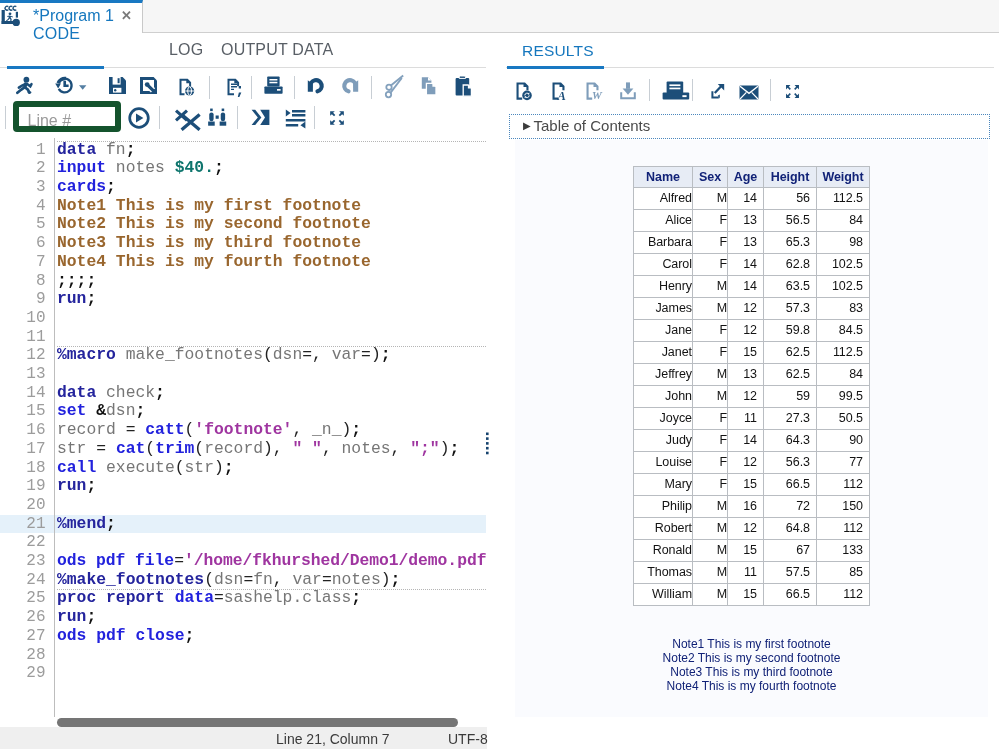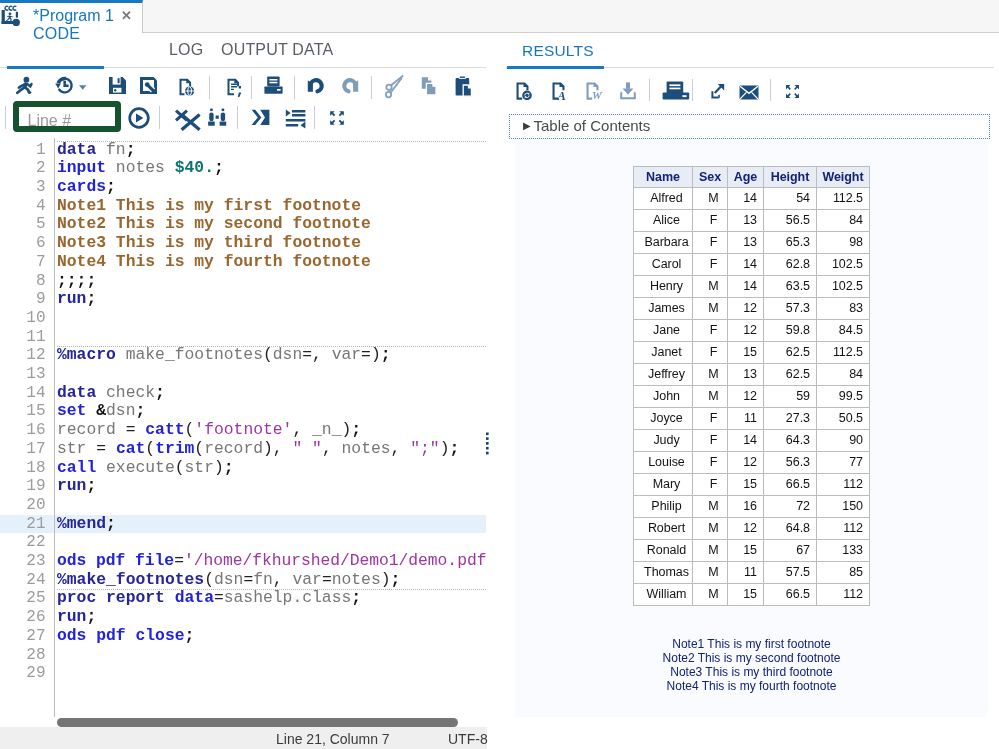--- a/index.html
+++ b/index.html
@@ -23,35 +23,35 @@
   #gutter{left:0;top:140.6px;width:45.5px;text-align:right;color:#9c9c9c;
      font-family:"Liberation Mono",monospace;font-size:16px;line-height:18.7px;white-space:pre;}
   #gline{left:54px;top:138px;width:1px;height:579px;background:#bdbdbd;}
   #code{left:57px;top:140.6px;width:429px;height:577px;overflow:hidden;
      font-family:"Liberation Mono",monospace;font-size:16.35px;line-height:18.7px;white-space:pre;color:#333;}
   .k{color:#24249d;font-weight:bold;}
   .s{color:#2222dd;font-weight:bold;}
   .g{color:#767676;}
   .p{color:#111;font-weight:bold;}
   .o{color:#222;}
-  .str{color:#9f35a0;font-weight:normal;}
+  .str{color:#9f35a0;font-weight:bold;}
   .d{color:#99662e;font-weight:bold;}
   .t{color:#0e756d;font-weight:bold;}
   .dotsep{border-top:1px dotted #b5b5b5;height:0;left:57px;width:429px;}
   #hl21{left:0;top:514.6px;width:486px;height:18.7px;background:#e5f1fa;}
   #hscroll{left:57px;top:717.5px;width:401px;height:9px;background:#757575;border-radius:5px;}
   #statusbar{left:0;top:727px;width:487px;height:30px;background:#efefef;color:#3a3a3a;font-size:14px;}
   
   #tocbox{left:509px;top:113.5px;width:481px;height:25px;border:1px dotted #4b87bd;box-sizing:border-box;}
   #resultsbody{left:515px;top:140px;width:473px;height:577px;background:#fafbfe;}
   table.rt{border-collapse:collapse;table-layout:fixed;font-size:12.5px;letter-spacing:-0.05px;}
   table.rt td,table.rt th{border:1px solid #b9bdc2;padding:0;}
   table.rt th{background:#e7ecf5;color:#112277;height:20px;font-size:12.5px;letter-spacing:-0.05px;}
   table.rt td{background:#fff;color:#131313;height:21px;}
-  table.rt td.l{padding-left:7px;text-align:center;}
+  table.rt td.l{padding-left:7px;text-align:right;}
   table.rt td.r{padding-right:6px;text-align:right;}
   #footnotes{left:515px;top:637px;width:473px;text-align:center;color:#112277;
      font-size:12px;line-height:14px;}
 </style>
 </head>
 <body>
 
 <div class="abs" id="tabstrip"></div>
 <div class="abs" id="tab1"></div>
 <div class="abs" id="tabtxt">*Program 1</div>
@@ -316,21 +316,21 @@
           <th>Name</th>
           <th>Sex</th>
           <th>Age</th>
           <th>Height</th>
           <th>Weight</th>
         </tr>
 <tr>
           <td class="l">Alfred</td>
           <td class="l">M</td>
           <td class="r">14</td>
-          <td class="r">54</td>
+          <td class="r">56</td>
           <td class="r">112.5</td>
         </tr>
 <tr>
           <td class="l">Alice</td>
           <td class="l">F</td>
           <td class="r">13</td>
           <td class="r">56.5</td>
           <td class="r">84</td>
         </tr>
 <tr>

